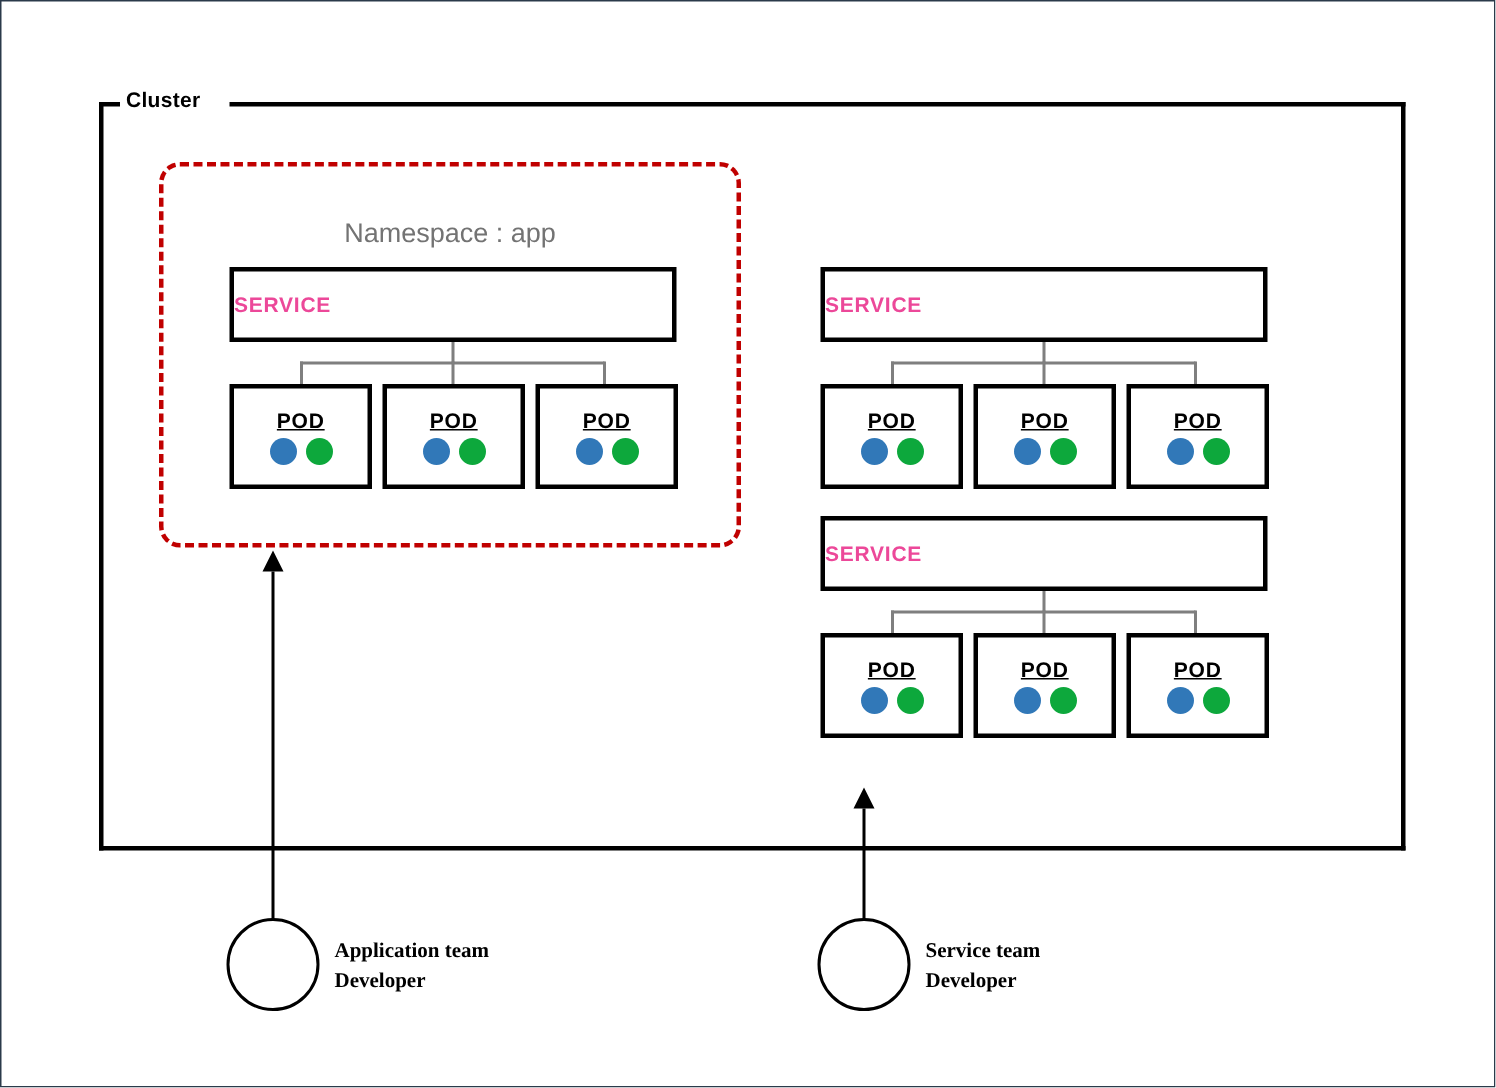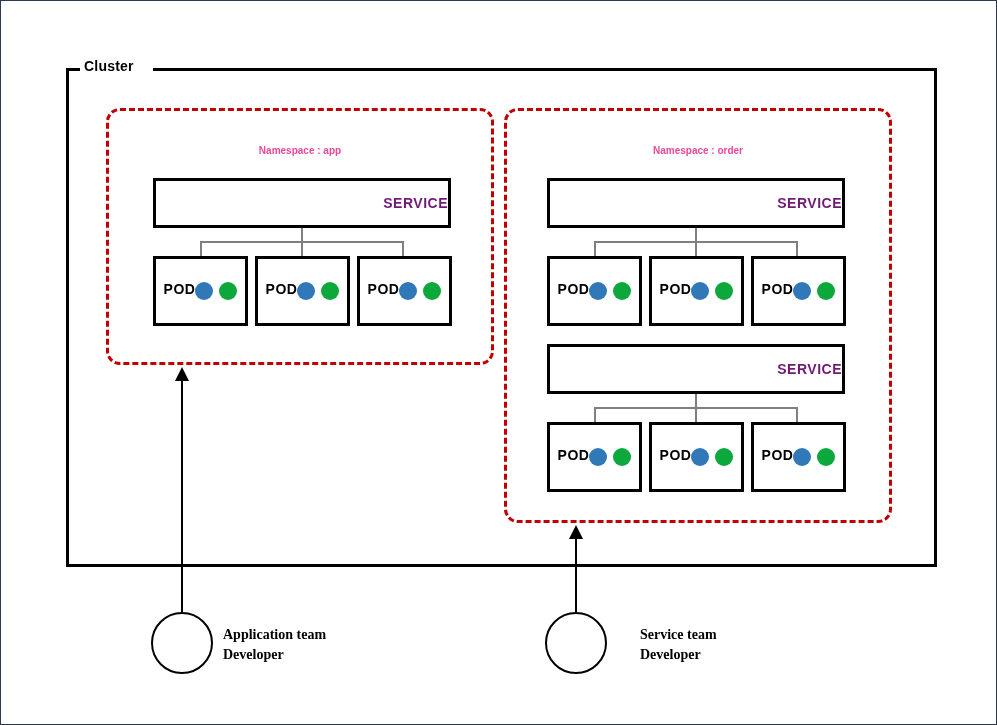--- a/index.html
+++ b/index.html
@@ -82,51 +82,52 @@
   }
   #ns-app   { left: 105px; top: 107px; width: 388px; height: 257px; }
   #ns-order { left: 503px; top: 107px; width: 388px; height: 415px; }
 
   .ns-title {
     position: absolute;
     top: 34px;
     left: 0;
     width: 100%;
     text-align: center;
-    font-size: 10px;
+    font-size: 18px;
+    font-weight: normal;
+    color: #737373;
+    white-space: nowrap;
+  }
+
+  
+  .service-box {
+    position: absolute;
+    box-sizing: border-box;
+    border: 3px solid #000000;
+    background: #ffffff;
+    display: flex;
+    align-items: center;
+    justify-content: flex-start;
+    font-size: 14px;
     font-weight: bold;
     color: #ec4899;
-    white-space: nowrap;
-  }
-
-  
-  .service-box {
+    letter-spacing: 0.5px;
+  }
+
+  
+  .pod-box {
     position: absolute;
     box-sizing: border-box;
     border: 3px solid #000000;
     background: #ffffff;
     display: flex;
-    align-items: center;
-    justify-content: flex-end;
-    font-size: 14px;
-    font-weight: bold;
-    color: #701a75;
-    letter-spacing: 0.5px;
-  }
-
-  
-  .pod-box {
-    position: absolute;
-    box-sizing: border-box;
-    border: 3px solid #000000;
-    background: #ffffff;
-    display: flex;
-    flex-direction: row;
+    flex-direction: column;
     align-items: center;
     justify-content: center;
+    text-decoration: underline;
   }
   .pod-label {
     font-size: 14px;
     font-weight: bold;
     color: #000000;
     letter-spacing: 0.5px;
     margin-bottom: 4px;
   }
   .pod-dots {
     display: flex;
@@ -222,23 +223,20 @@
     </span>
   </div>
   <div class="pod-box" style="left:356px; top:255px; width:95px; height:70px;">
     <span class="pod-label">POD</span>
     <span class="pod-dots">
       <span class="dot dot-blue"></span>
       <span class="dot dot-green"></span>
     </span>
   </div>
 
-  <div class="namespace" id="ns-order">
-    <div class="ns-title">Namespace : order</div>
-  </div>
 
   <div class="service-box" style="left:546px; top:177px; width:298px; height:50px;">
     <span>SERVICE</span>
   </div>
   <div class="conn-v" style="left:694px; top:227px; height:14px;"></div>
   <div class="conn-h" style="left:593px; top:240px; width:203px;"></div>
   <div class="conn-v" style="left:593px; top:240px; height:16px;"></div>
   <div class="conn-v" style="left:694px; top:240px; height:16px;"></div>
   <div class="conn-v" style="left:795px; top:240px; height:16px;"></div>
 
@@ -299,18 +297,18 @@
   <div class="arrow-head" style="left:174px; top:366px;"></div>
   <div class="dev-circle" style="left:150px; top:611px;"></div>
   <div class="dev-label" style="left:222px; top:624px;">
     <div>Application team</div>
     <div>Developer</div>
   </div>
 
   <div class="arrow-line" style="left:574px; top:538px; height:75px;"></div>
   <div class="arrow-head" style="left:568px; top:524px;"></div>
   <div class="dev-circle" style="left:544px; top:611px;"></div>
-  <div class="dev-label" style="left:616px; top:624px;margin-left:23px;">
+  <div class="dev-label" style="left:616px; top:624px;">
     <div>Service team</div>
     <div>Developer</div>
   </div>
 
 </div>
 
 </body></html>

